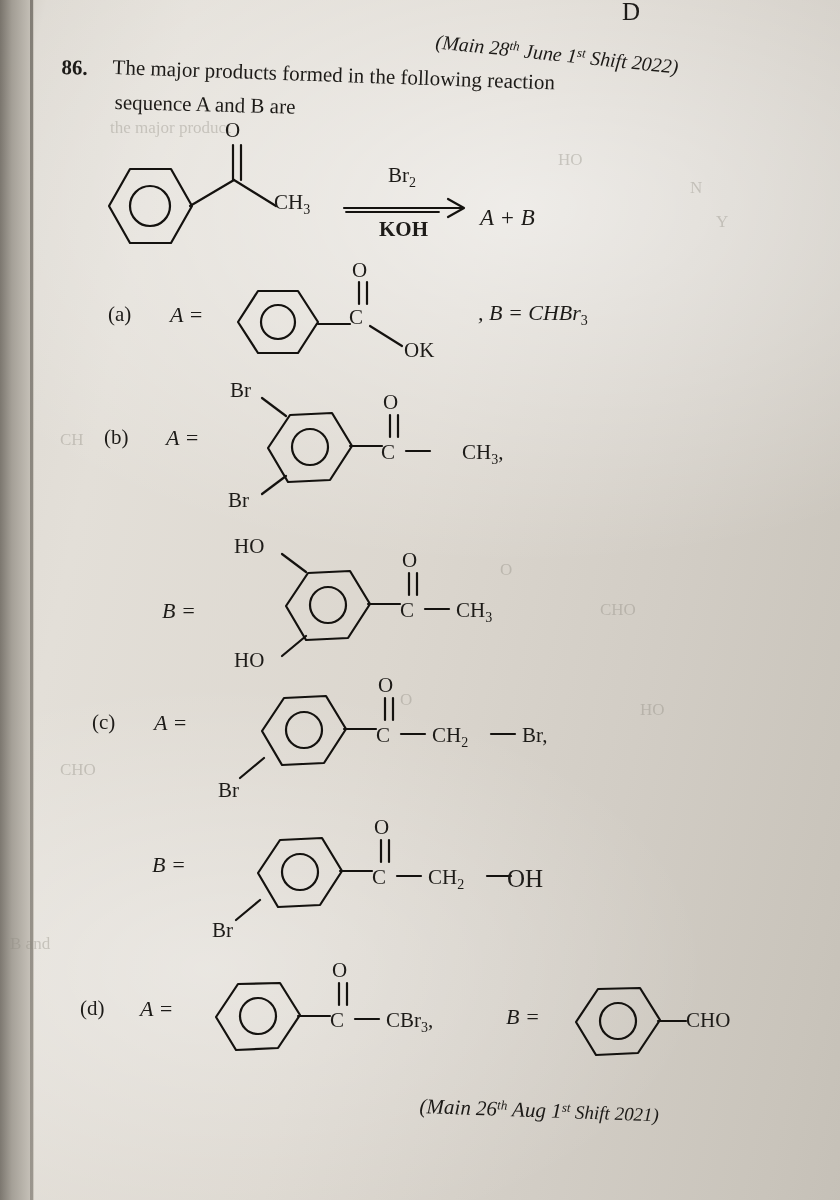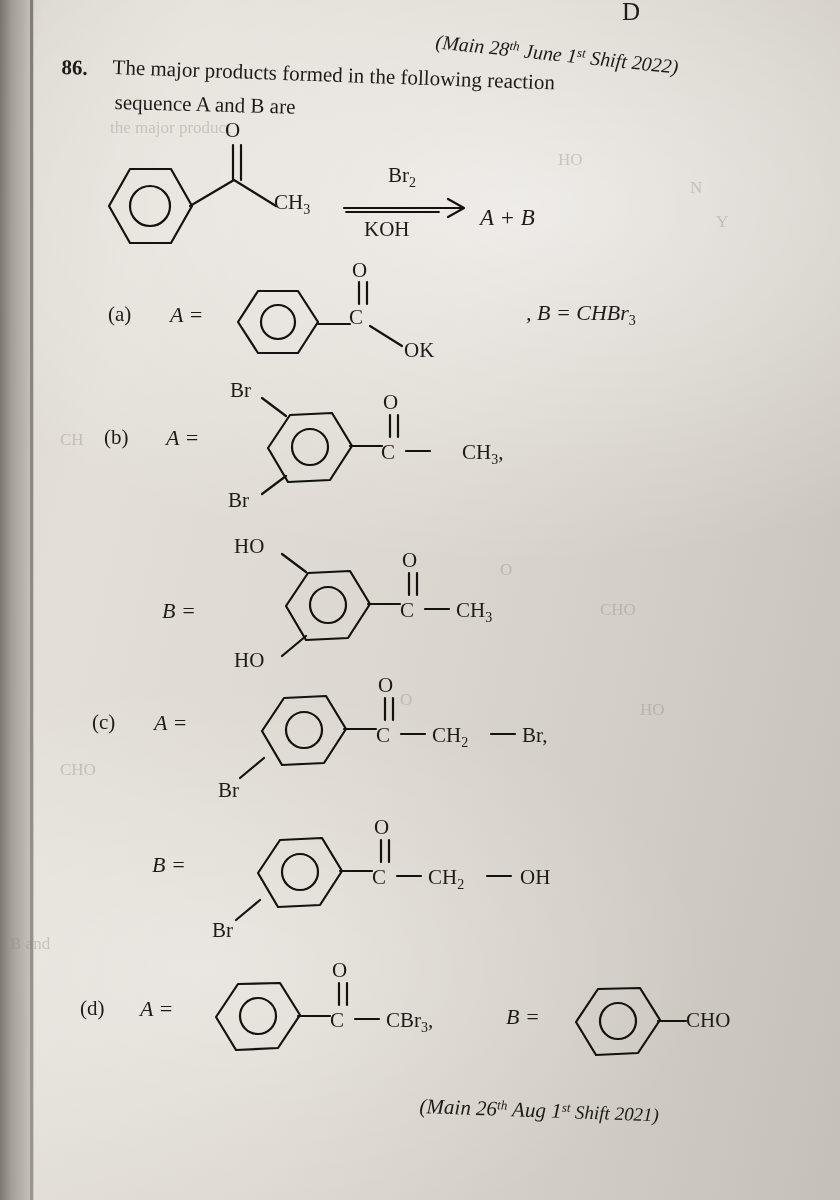--- a/index.html
+++ b/index.html
@@ -96,21 +96,21 @@
   </svg>
   <div class="ink" style="left:225px;top:118px;font-size:21px;">O</div>
   <div class="ink" style="left:274px;top:190px;font-size:21px;"><span>CH</span><span style="font-size:14px;vertical-align:sub;">3</span></div>
 
   <svg style="left:344px;top:190px;width:130px;height:40px;">
     <line class="stroke" x1="0" y1="18" x2="118" y2="18"></line>
     <polyline class="stroke" points="104,9 120,18 104,27"></polyline>
     <line class="stroke-thin" x1="2" y1="22" x2="95" y2="22"></line>
   </svg>
   <div class="ink" style="left:388px;top:163px;font-size:21px;"><span>Br</span><span style="font-size:14px;vertical-align:sub;">2</span></div>
-  <div class="ink" style="left:364px;top:217px;font-size:21px;">KOH</div>
+  <div class="ink" style="left:379px;top:217px;font-size:21px;font-weight:bold;">KOH</div>
   <div class="ink it" style="left:480px;top:205px;font-size:23px;">A + B</div>
 
   <div class="ink" style="left:108px;top:302px;font-size:21px;">(a)</div>
   <div class="ink it" style="left:170px;top:302px;font-size:22px;">A =</div>
 
   <svg style="left:238px;top:288px;width:88px;height:70px;">
     <polygon class="stroke" points="20,3 60,3 80,34 60,65 20,65 0,34"></polygon>
     <circle class="stroke" cx="40" cy="34" r="17"></circle>
   </svg>
   <svg style="left:318px;top:316px;width:42px;height:16px;">
@@ -119,21 +119,21 @@
   <div class="ink" style="left:349px;top:305px;font-size:21px;">C</div>
   <svg style="left:355px;top:272px;width:22px;height:40px;">
     <line class="stroke" x1="4" y1="10" x2="4" y2="32"></line>
     <line class="stroke" x1="12" y1="10" x2="12" y2="32"></line>
   </svg>
   <div class="ink" style="left:352px;top:258px;font-size:21px;">O</div>
   <svg style="left:370px;top:326px;width:42px;height:28px;">
     <line class="stroke" x1="0" y1="0" x2="32" y2="20"></line>
   </svg>
   <div class="ink" style="left:404px;top:338px;font-size:21px;">OK</div>
-  <div class="ink it" style="left:478px;top:300px;font-size:22px;margin-left:48px;"><span>, B = CHBr</span><span style="font-size:14px;vertical-align:sub;font-style:normal;">3</span></div>
+  <div class="ink it" style="left:478px;top:300px;font-size:22px;"><span>, B = CHBr</span><span style="font-size:14px;vertical-align:sub;font-style:normal;">3</span></div>
 
   <div class="ink" style="left:104px;top:425px;font-size:21px;">(b)</div>
   <div class="ink it" style="left:166px;top:425px;font-size:22px;">A =</div>
 
   <div class="ink" style="left:230px;top:378px;font-size:21px;">Br</div>
   <div class="ink" style="left:228px;top:488px;font-size:21px;">Br</div>
   <svg style="left:262px;top:398px;width:32px;height:26px;">
     <line class="stroke" x1="0" y1="0" x2="24" y2="18"></line>
   </svg>
   <svg style="left:262px;top:474px;width:32px;height:26px;">
@@ -231,21 +231,21 @@
     <line class="stroke" x1="12" y1="10" x2="12" y2="32"></line>
   </svg>
   <div class="ink" style="left:374px;top:815px;font-size:21px;">O</div>
   <svg style="left:397px;top:871px;width:34px;height:10px;">
     <line class="stroke" x1="0" y1="5" x2="24" y2="5"></line>
   </svg>
   <div class="ink" style="left:428px;top:865px;font-size:21px;"><span>CH</span><span style="font-size:14px;vertical-align:sub;">2</span></div>
   <svg style="left:487px;top:871px;width:34px;height:10px;">
     <line class="stroke" x1="0" y1="5" x2="24" y2="5"></line>
   </svg>
-  <div class="ink" style="left:520px;top:865px;font-size:21px;">OH</div>
+  <div class="ink" style="left:507px;top:865px;font-size:25px;">OH</div>
 
   <div class="ink" style="left:80px;top:996px;font-size:21px;">(d)</div>
   <div class="ink it" style="left:140px;top:996px;font-size:22px;">A =</div>
 
   <svg style="left:216px;top:980px;width:92px;height:76px;">
     <polygon class="stroke" points="22,4 64,3 84,35 62,68 20,70 0,37"></polygon>
     <circle class="stroke" cx="42" cy="36" r="18"></circle>
   </svg>
   <svg style="left:298px;top:1008px;width:42px;height:16px;">
     <line class="stroke" x1="0" y1="8" x2="32" y2="8"></line>

